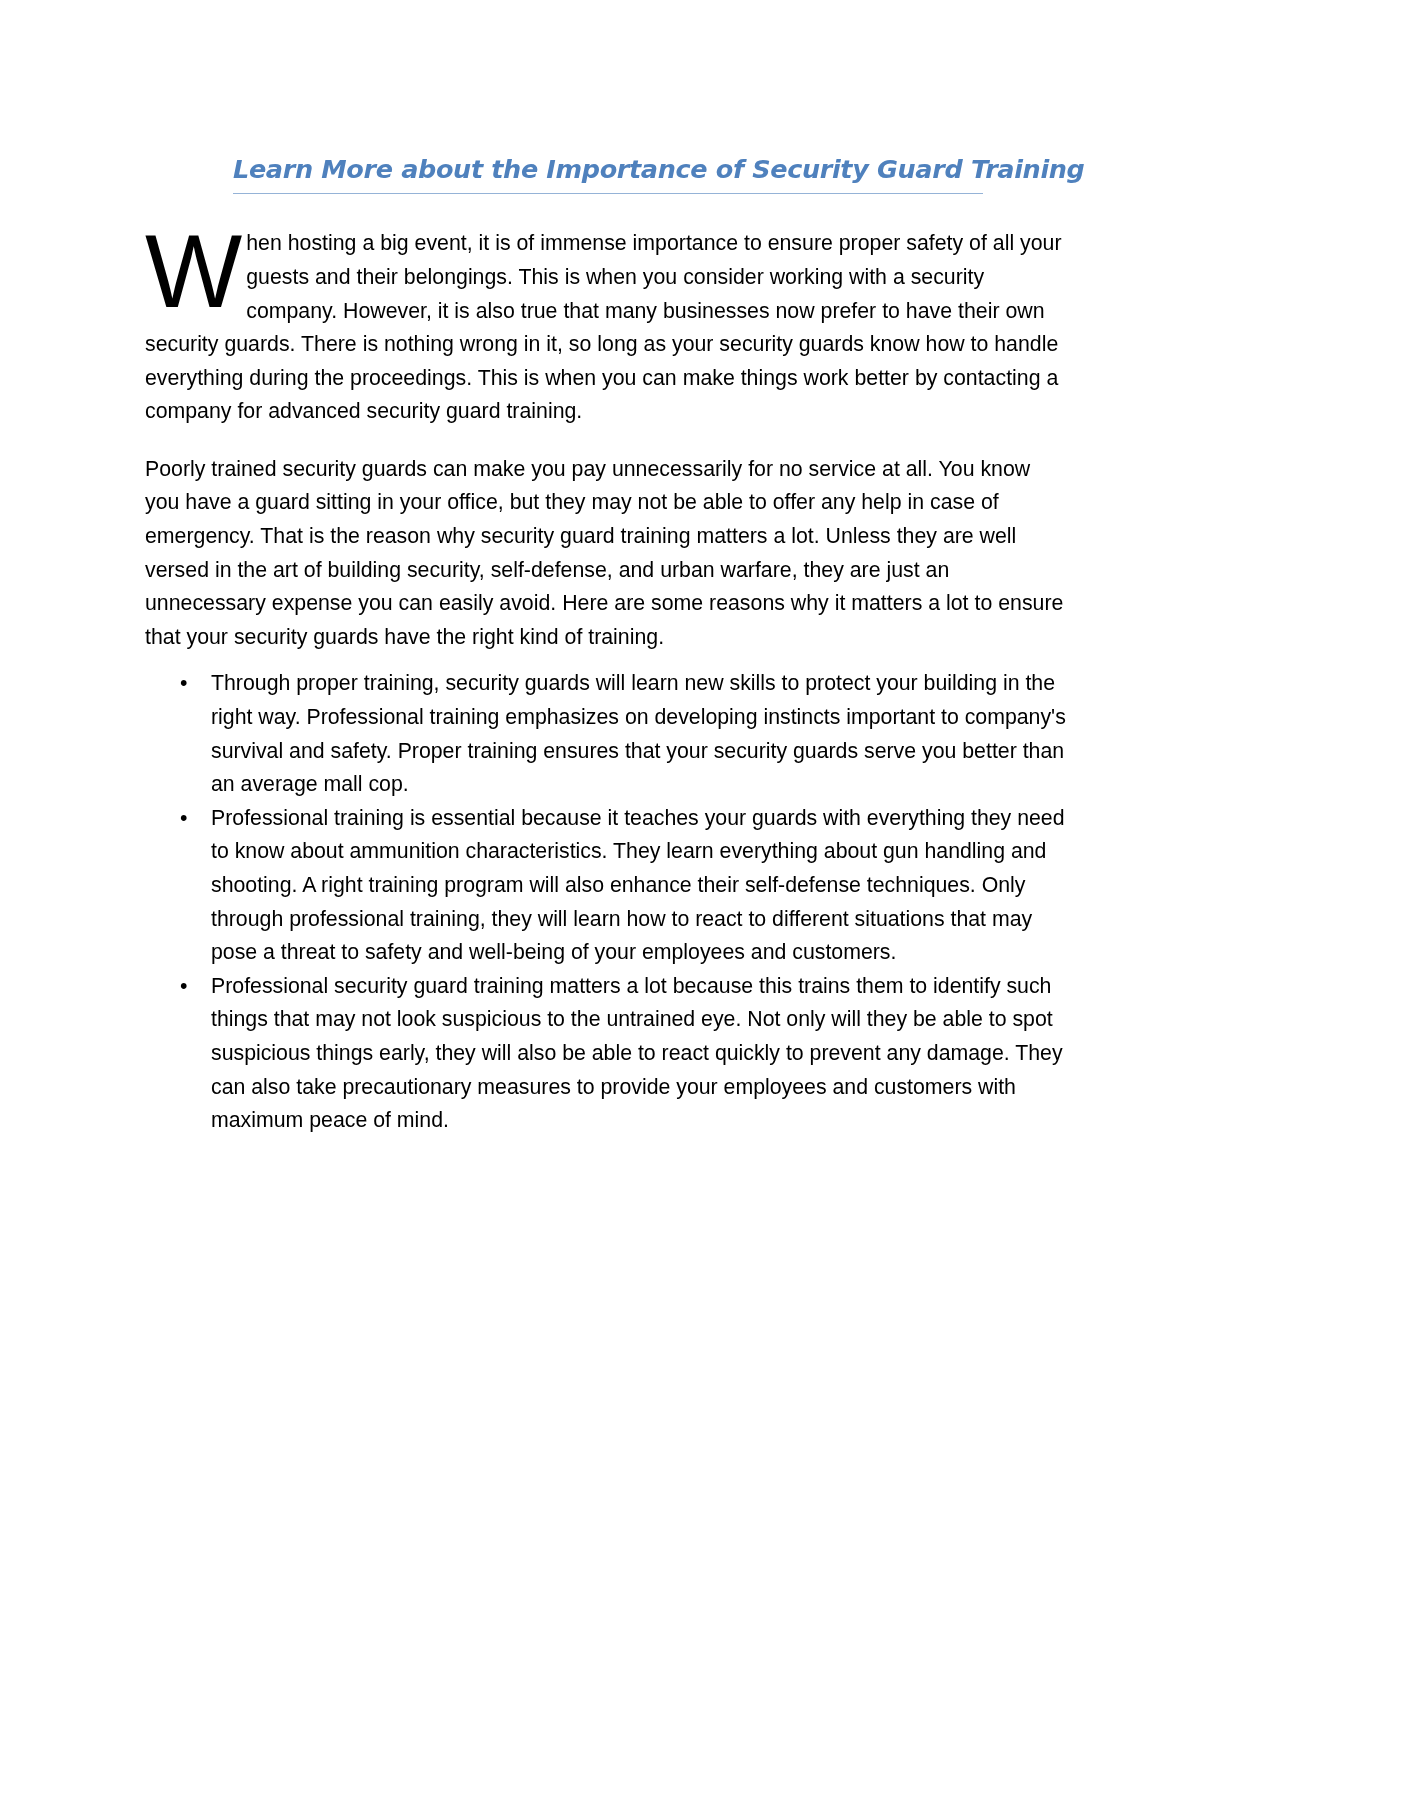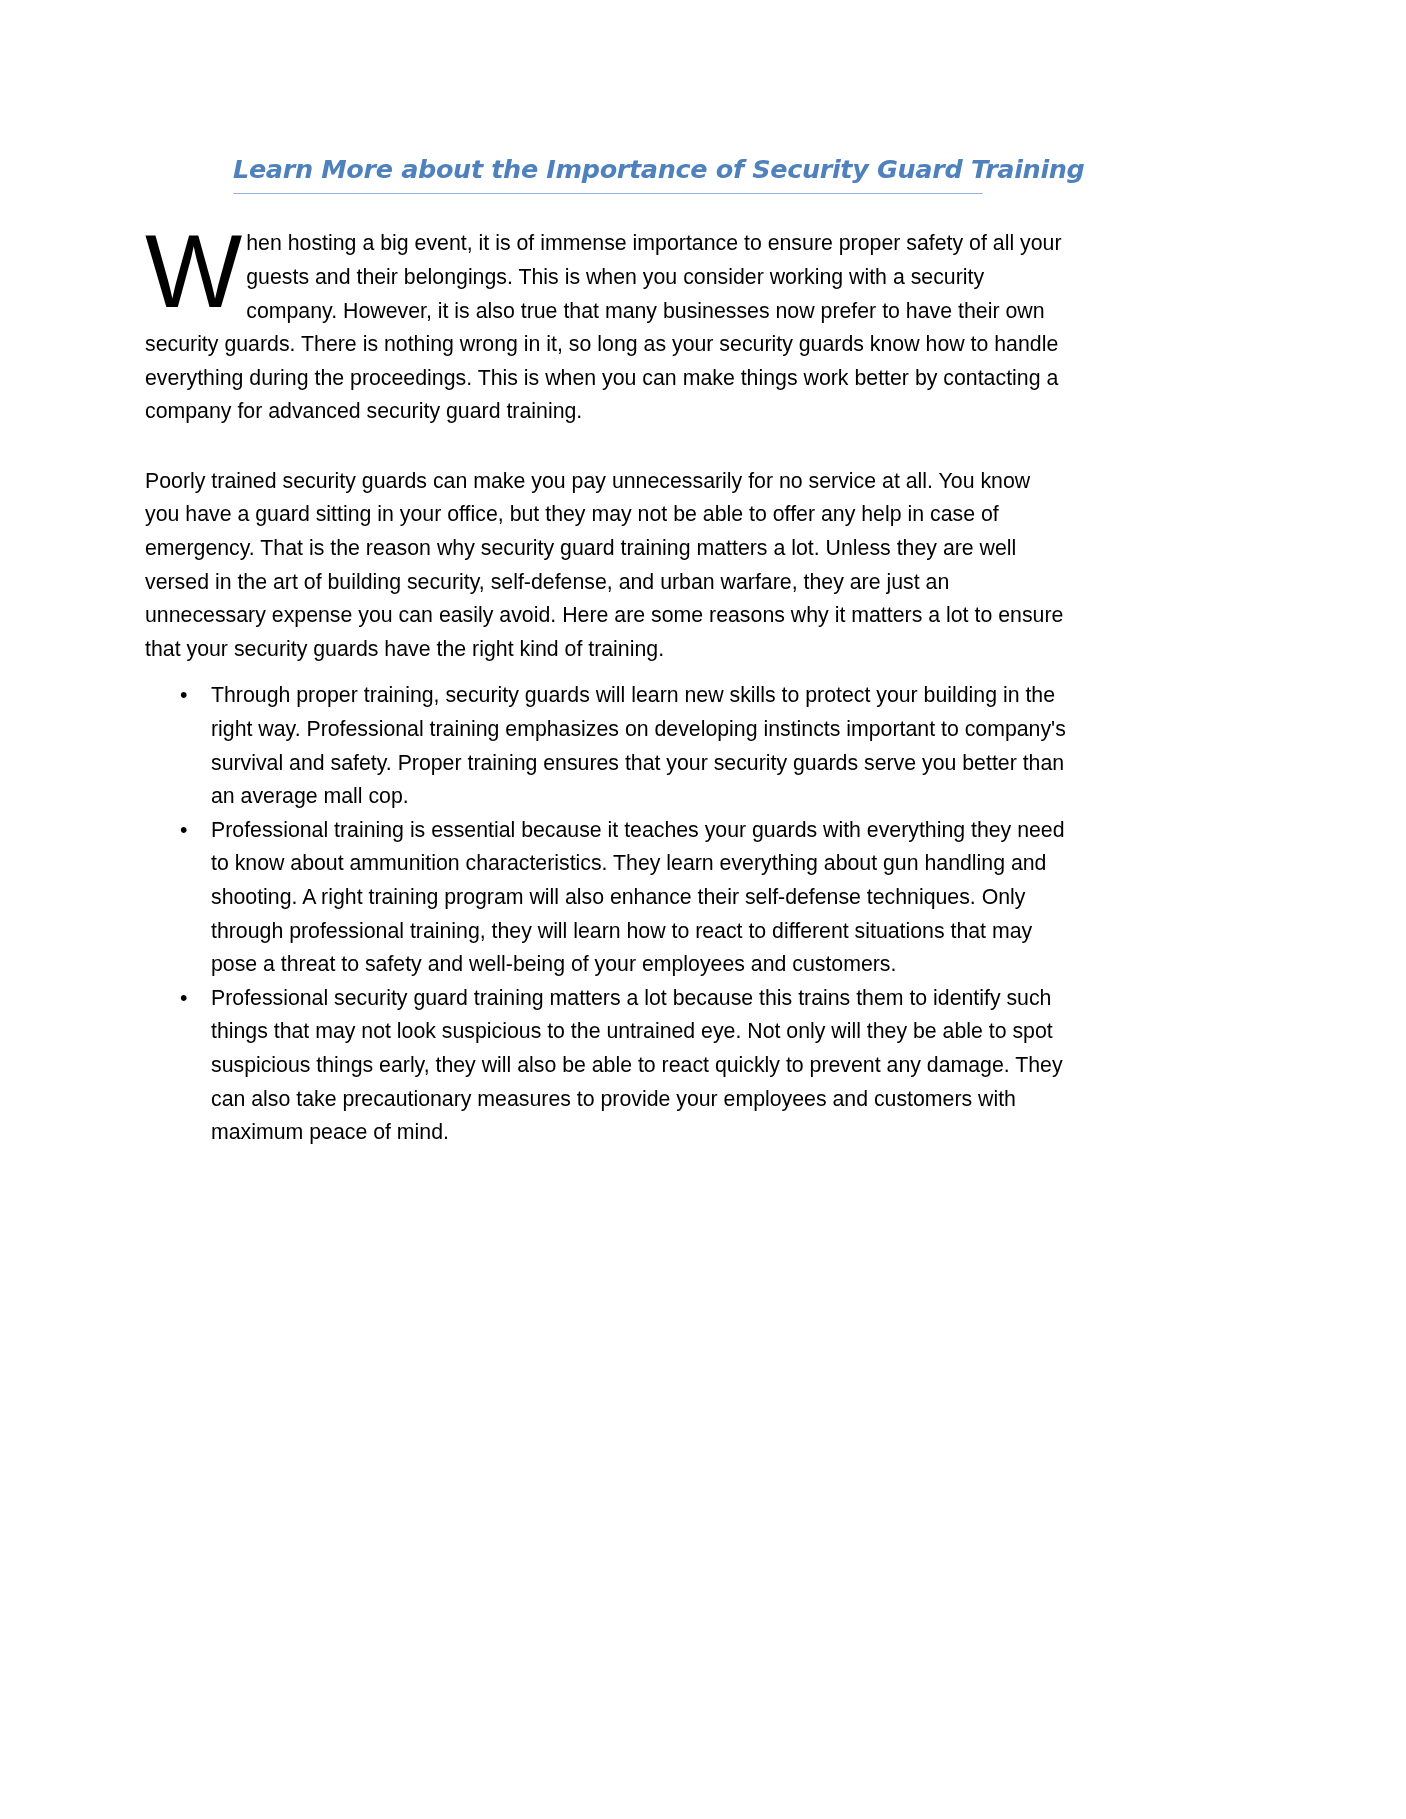--- a/index.html
+++ b/index.html
@@ -60,21 +60,21 @@
     line-height: 33.6px;
     color: #000000;
     margin: 0;
     text-align: left;
     letter-spacing: 0.01px;
   }
   .para-first {
     margin-top: 33px;
   }
   .para-second {
-    margin-top: 36px;
+    margin-top: 24px;
   }
   .dropcap {
     float: left;
     font-family: "Liberation Sans", "DejaVu Sans", sans-serif;
     font-size: 103px;
     line-height: 86px;
     font-weight: normal;
     color: #000000;
     padding: 2px 4px 0 0;
     margin: 0;

